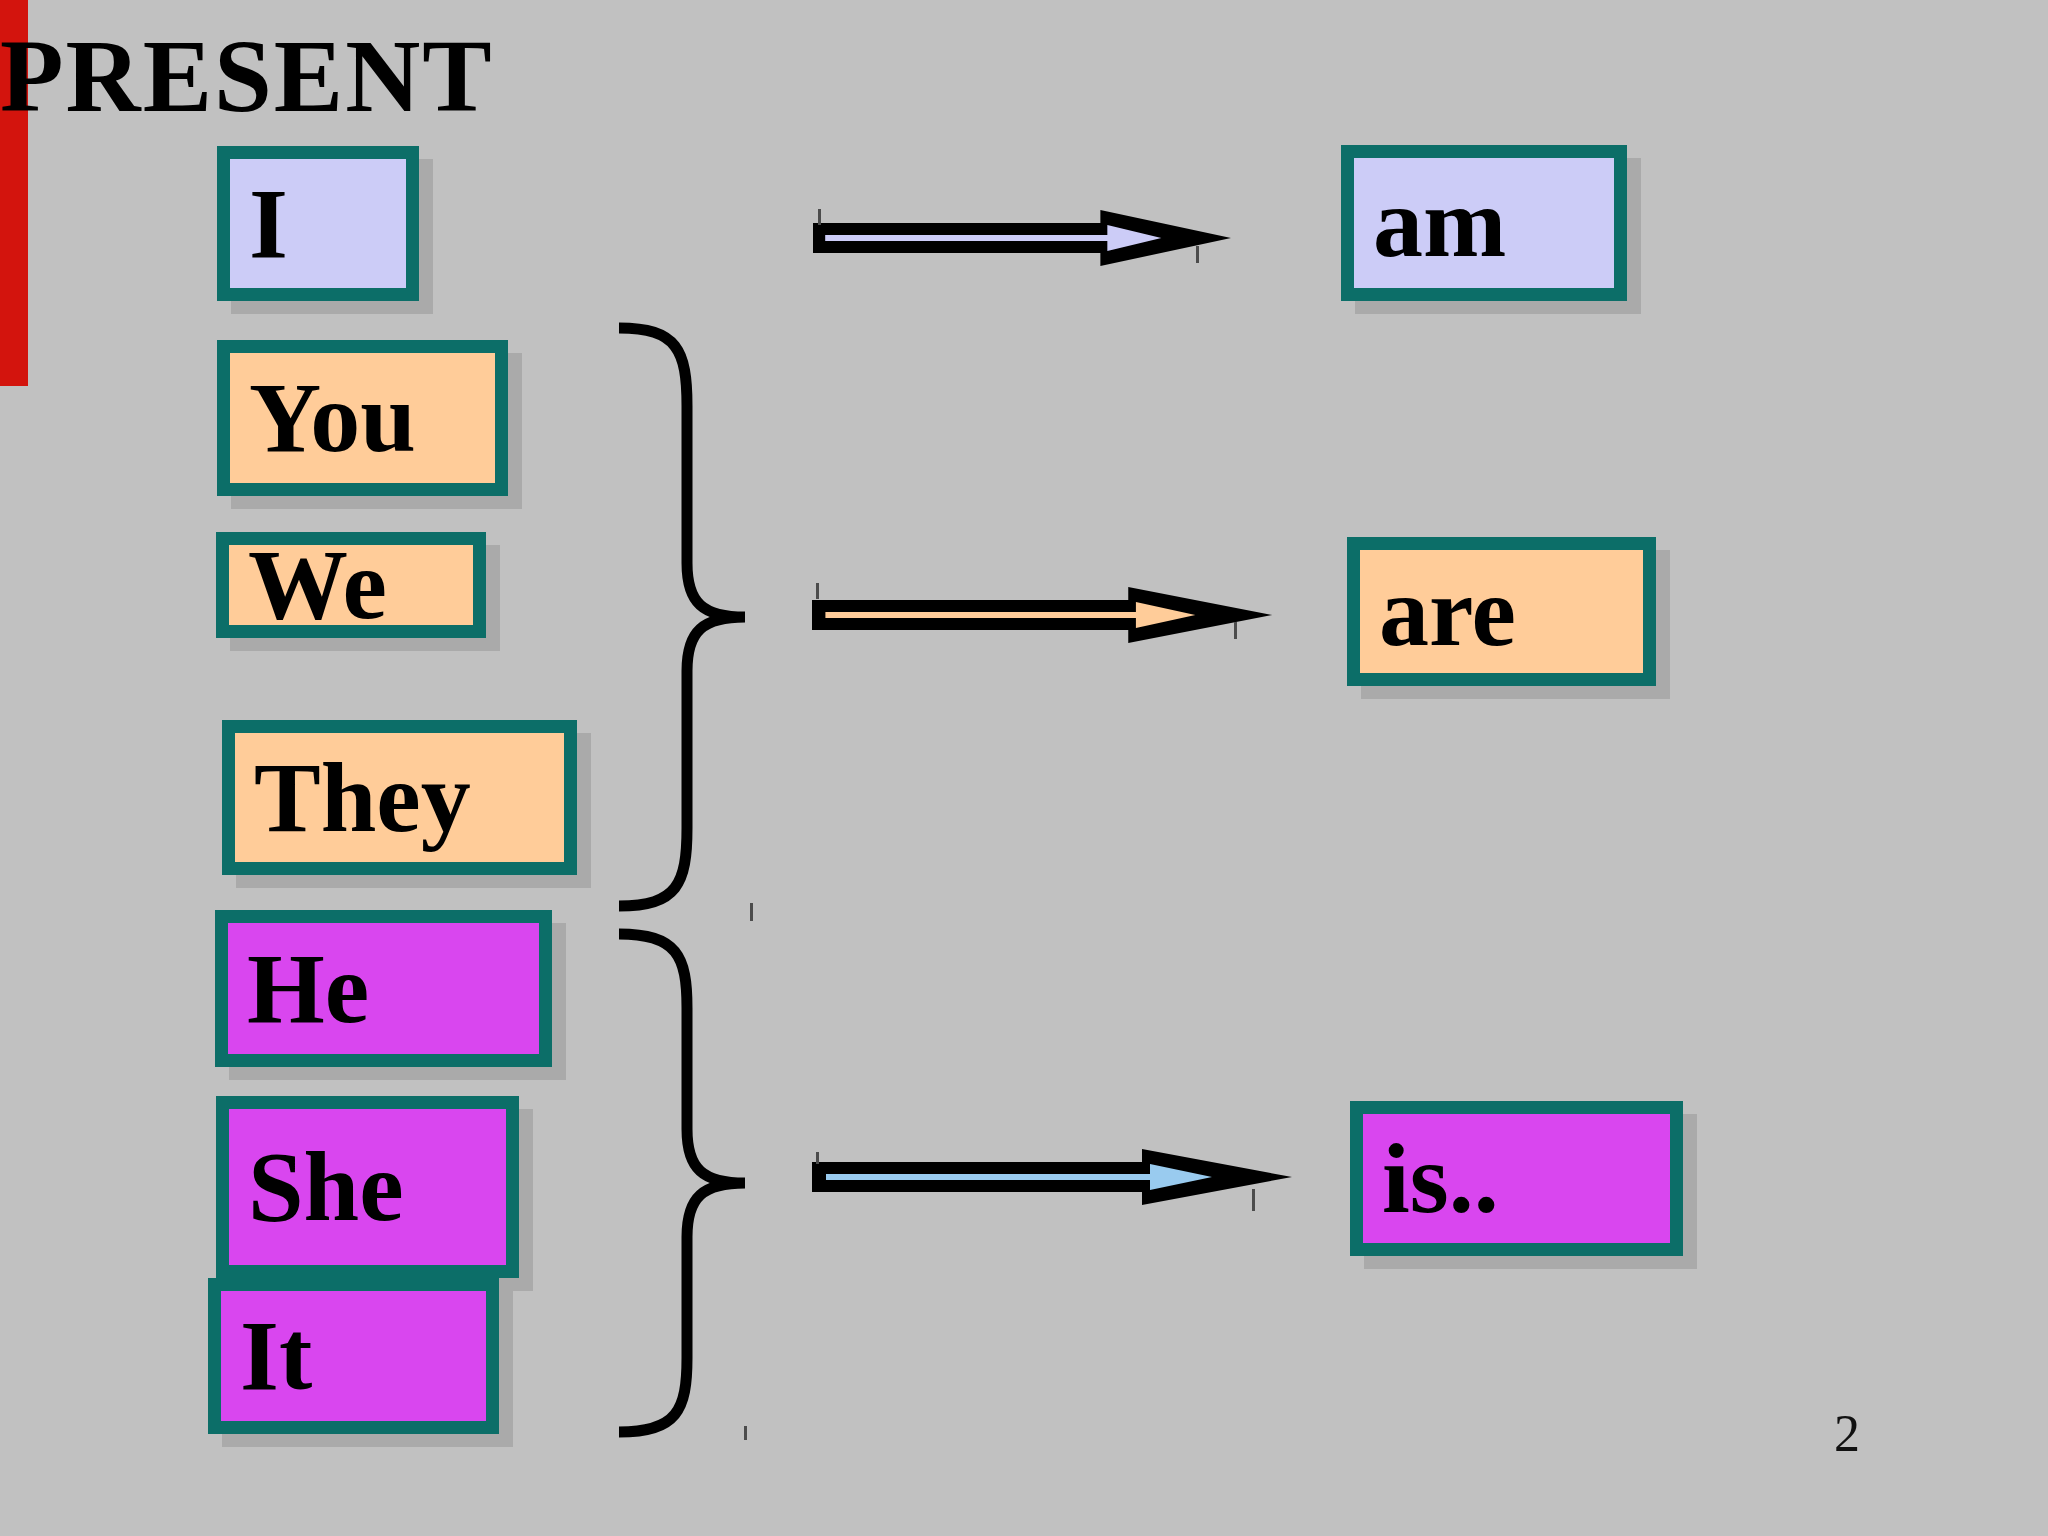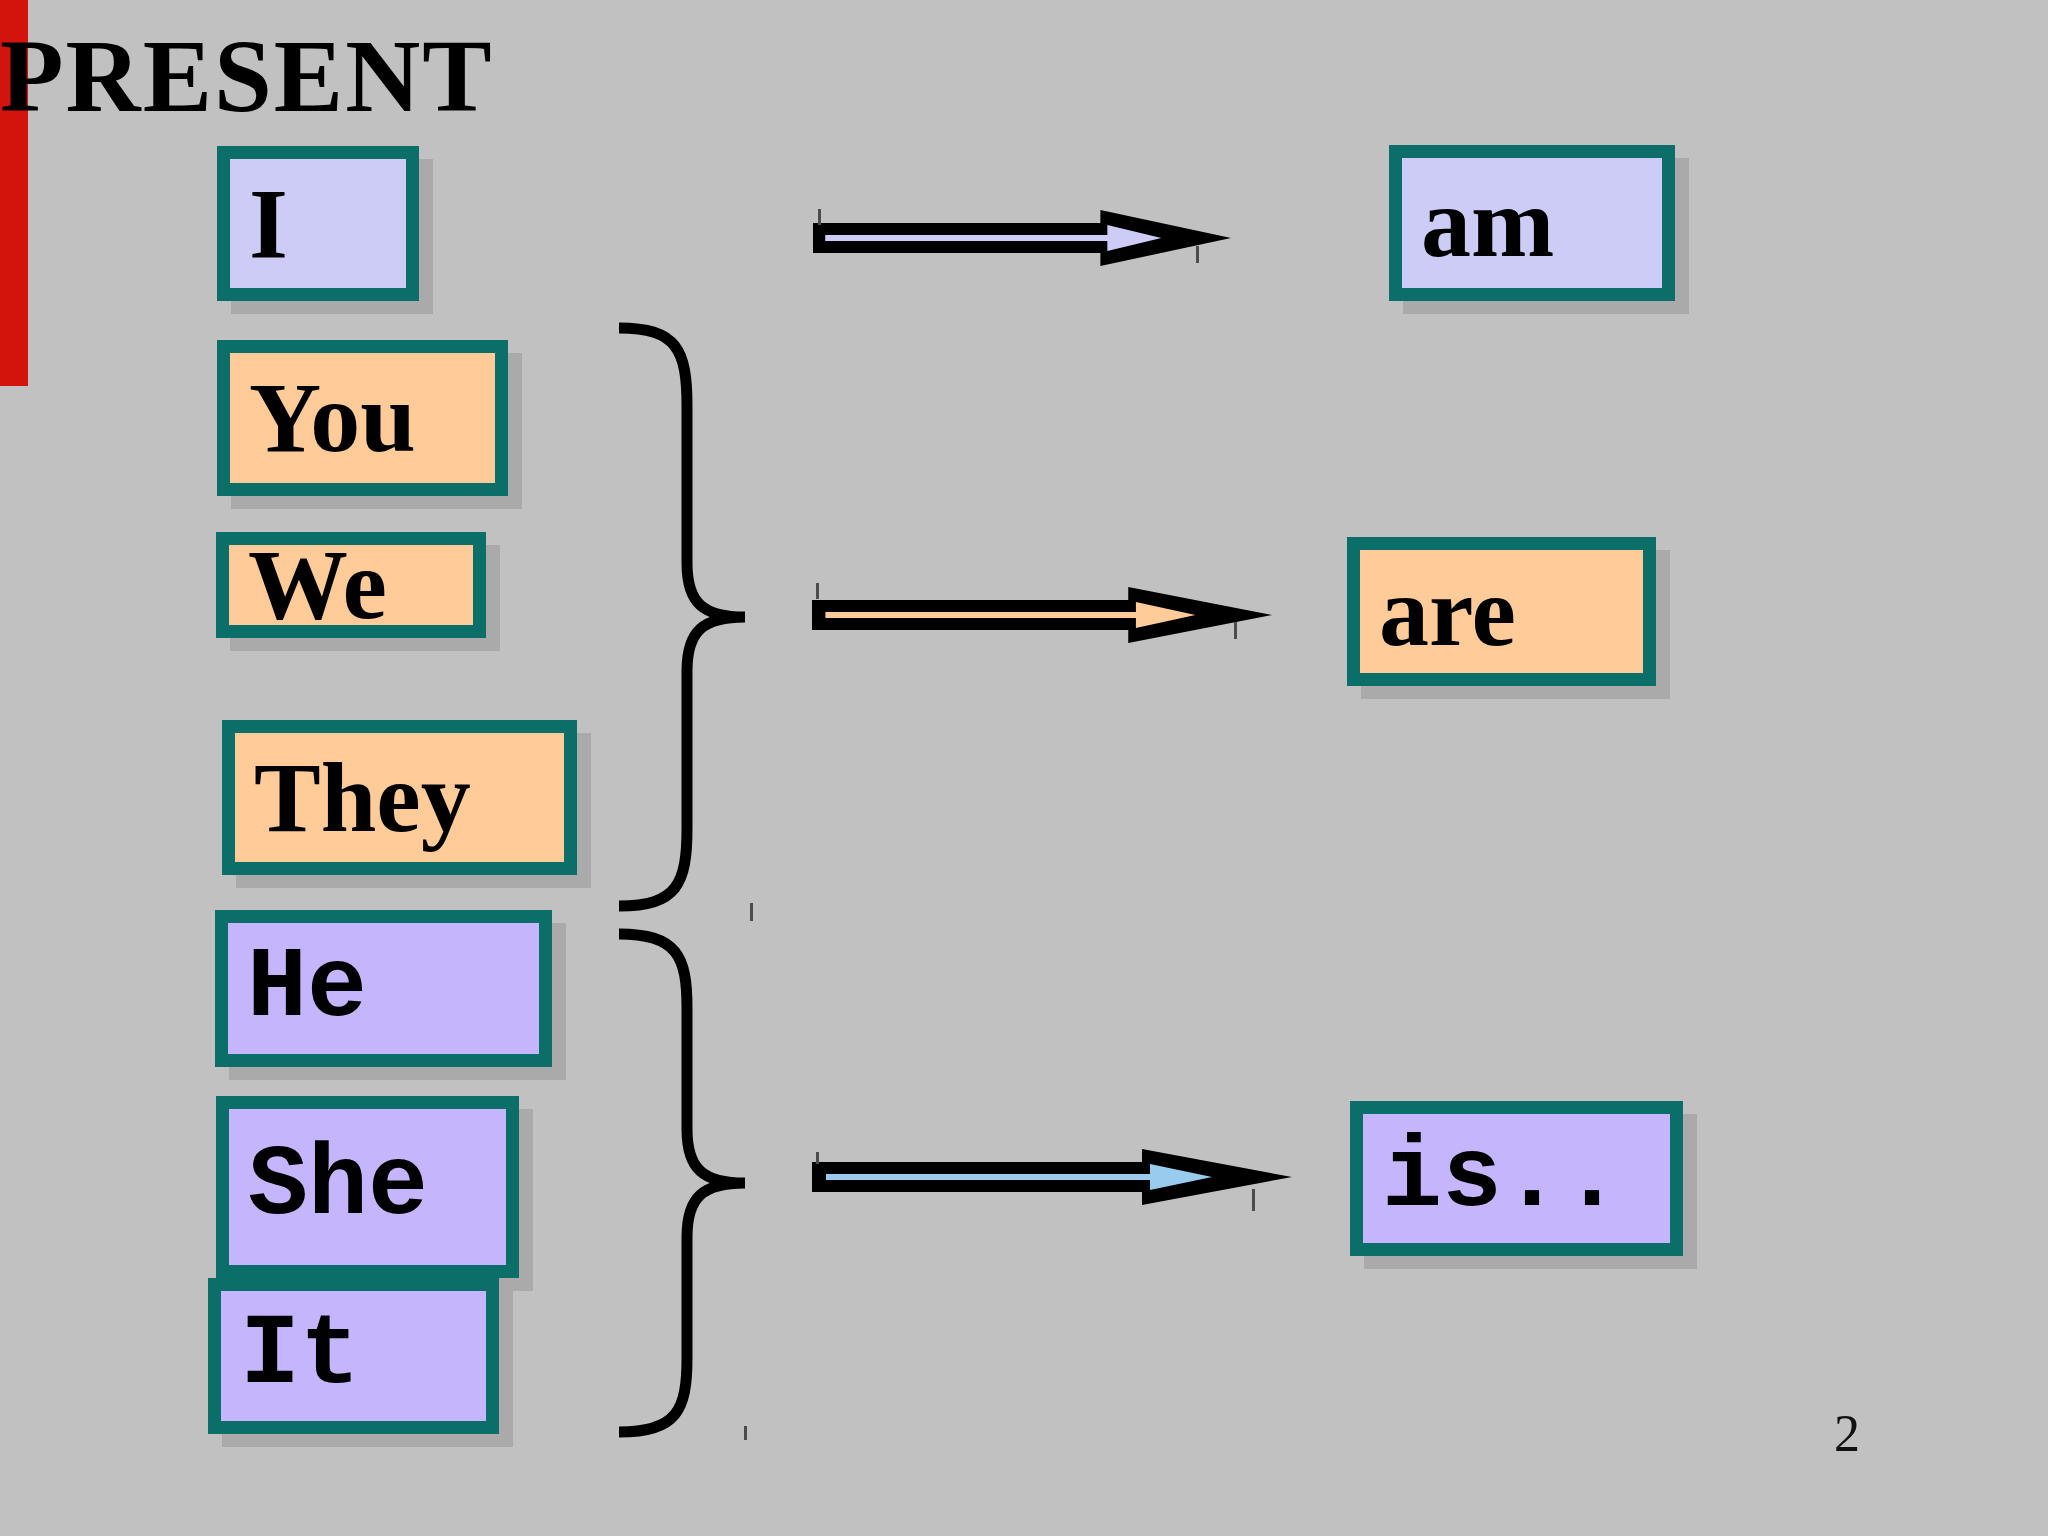--- a/index.html
+++ b/index.html
@@ -16,21 +16,21 @@
   .box{
     position:absolute;box-sizing:border-box;
     border:13px solid #0c6e68;
     display:flex;align-items:center;
     padding-left:19px;
     font-size:100px;font-weight:bold;color:#000;line-height:1.0;
     box-shadow:14px 13px 0 rgba(90,90,90,0.22);
   }
   .lav{background:#ccccf7;}
   .org{background:#ffcc99;}
-  .blu{background:#c4b5fd;font-family:Liberation Mono, monospace;}
+  .blu{background:#d946ef;}
   .arrow{position:absolute;}
   .brace{position:absolute;}
   .tick{position:absolute;width:3px;background:#4c4c4c;}
   .page-number{
     position:absolute;left:1834px;top:1404px;
     font-size:52px;color:#111;font-weight:normal;
   }
   .red-strip{
     position:absolute;left:0;top:0;width:28px;height:386px;
     background:#d3140d;
@@ -58,21 +58,21 @@
 <div class="box blu" style="left:215px;top:910px;width:337px;height:157px;">
   <span>He</span>
 </div>
 <div class="box blu" style="left:216px;top:1096px;width:303px;height:182px;">
   <span>She</span>
 </div>
 <div class="box blu" style="left:208px;top:1278px;width:291px;height:156px;">
   <span>It</span>
 </div>
 
-<div class="box lav" style="left:1341px;top:145px;width:286px;height:156px;margin-left:48px;">
+<div class="box lav" style="left:1341px;top:145px;width:286px;height:156px;">
   <span>am</span>
 </div>
 <div class="box org" style="left:1347px;top:537px;width:309px;height:149px;">
   <span>are</span>
 </div>
 <div class="box blu" style="left:1350px;top:1101px;width:333px;height:155px;">
   <span>is..</span>
 </div>
 
 <svg class="brace" style="left:613px;top:322px;" width="140" height="590" viewBox="0 0 140 590">

